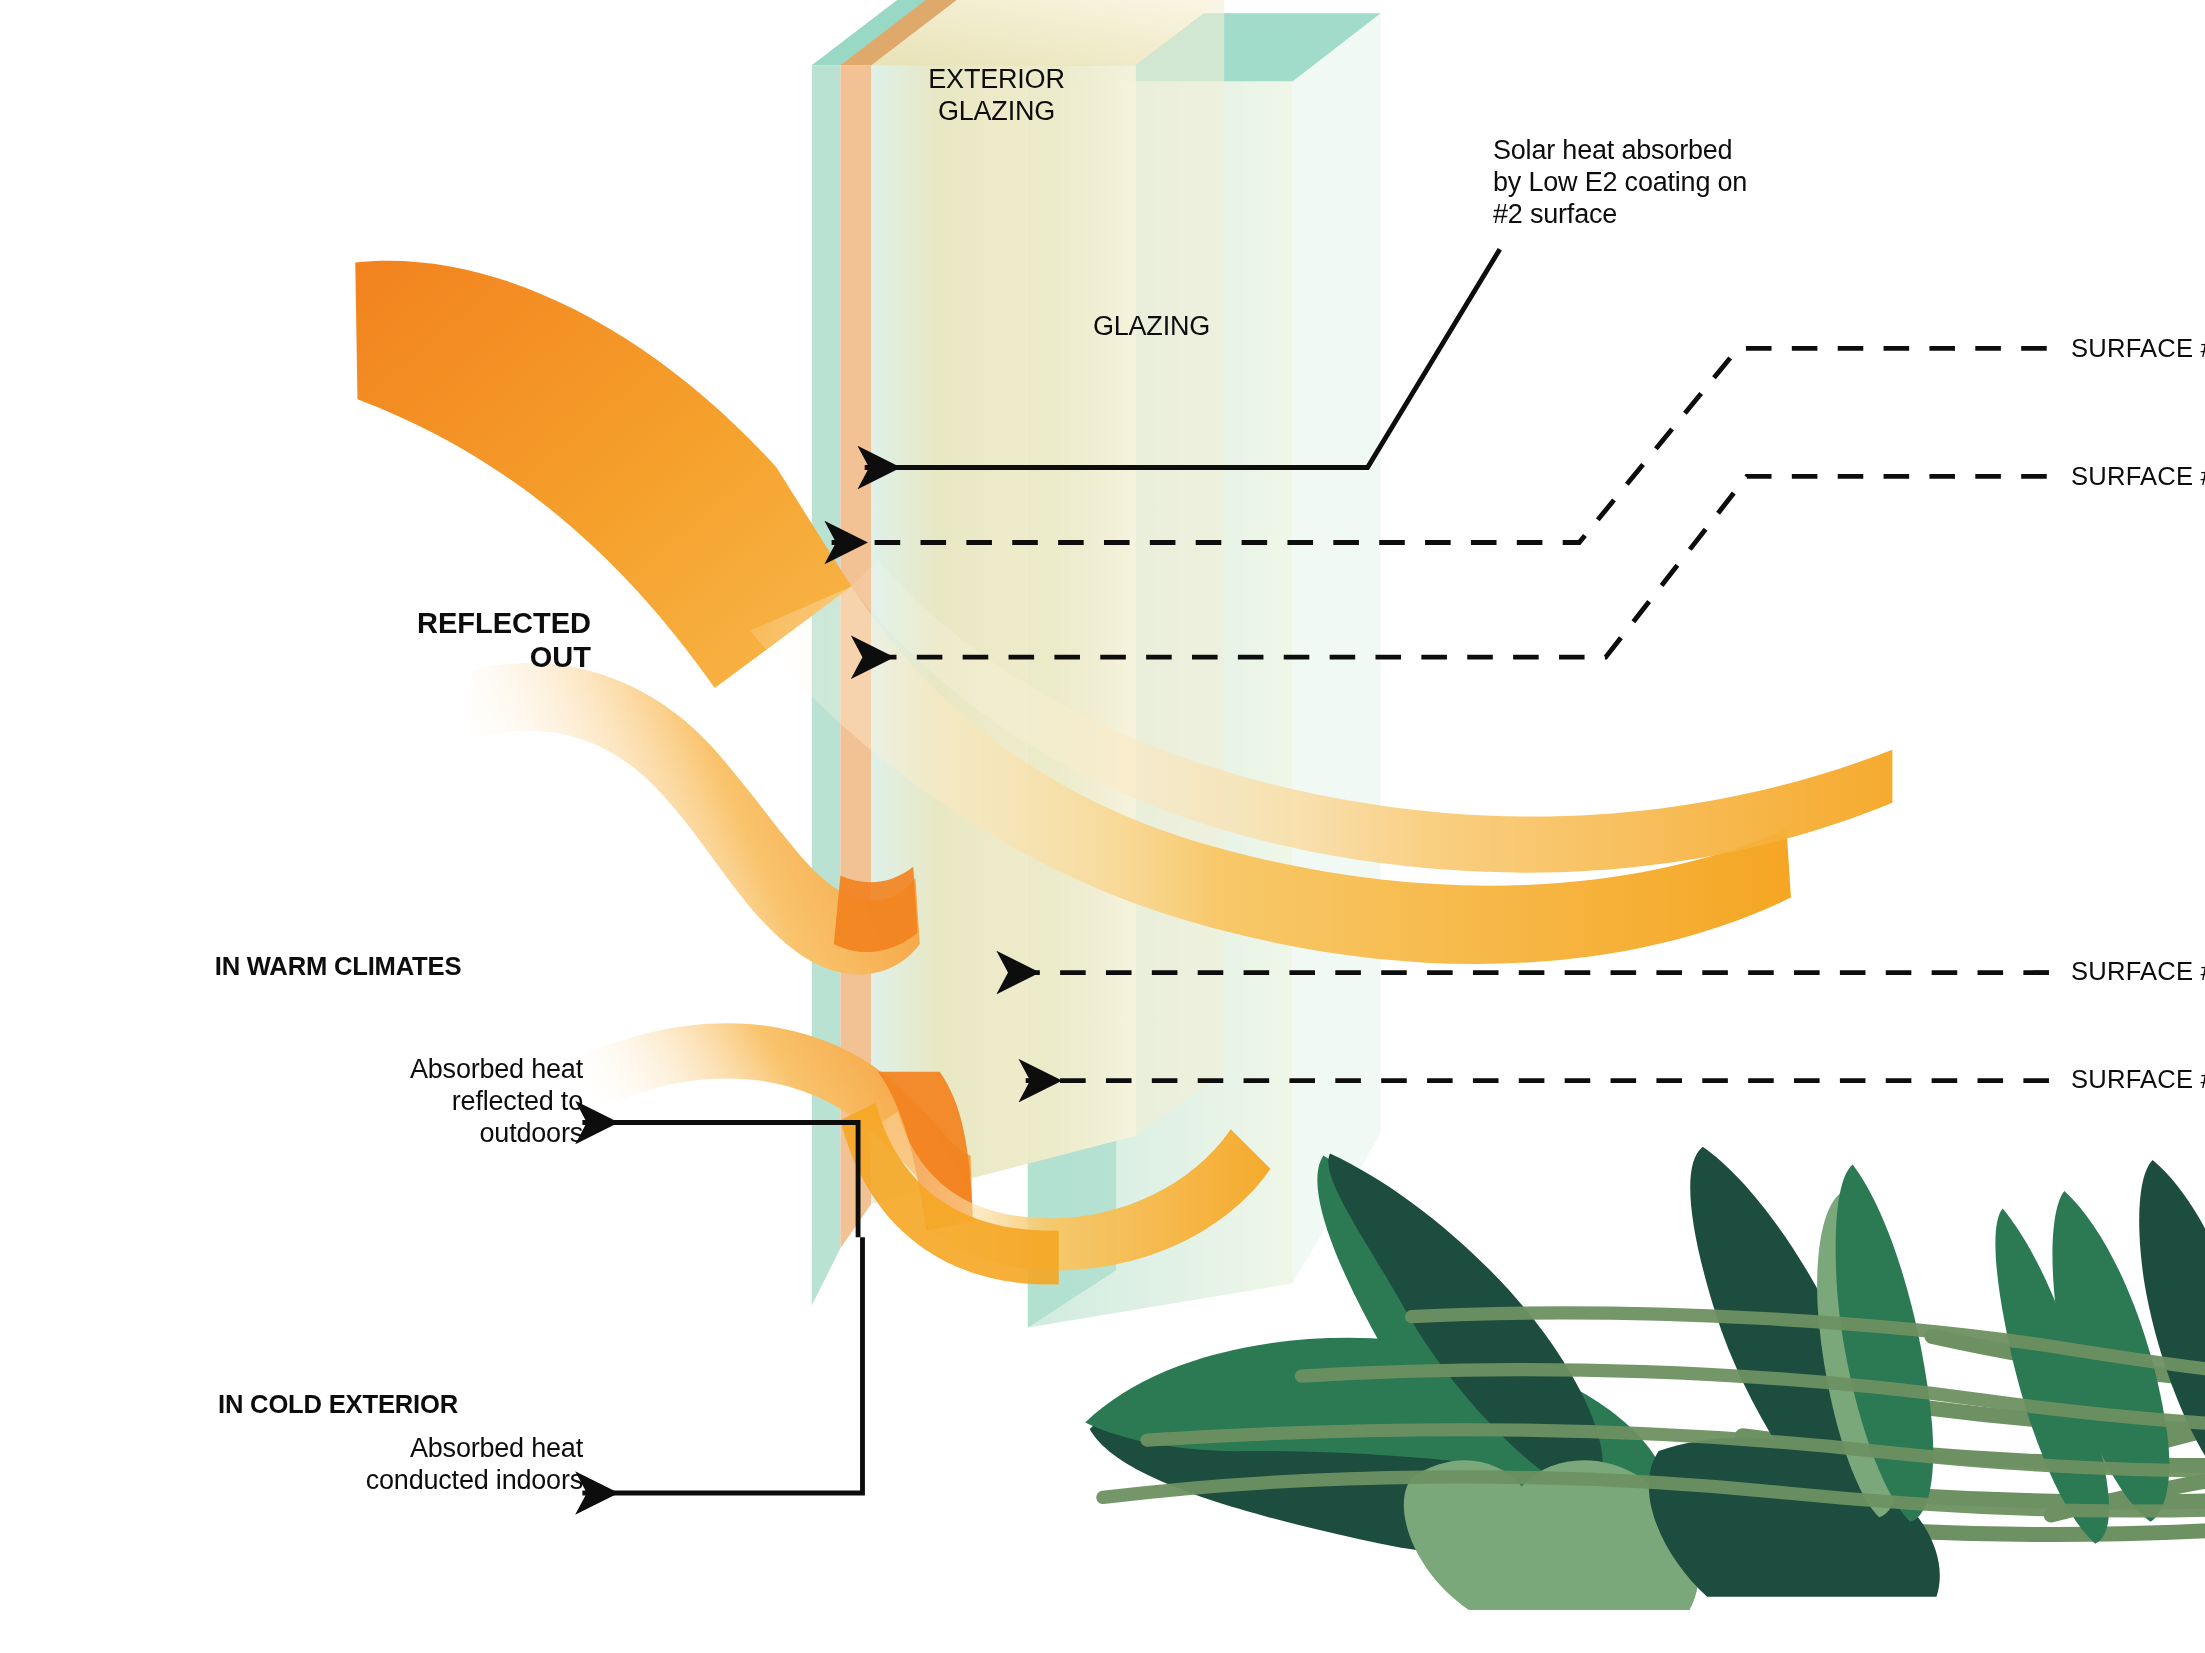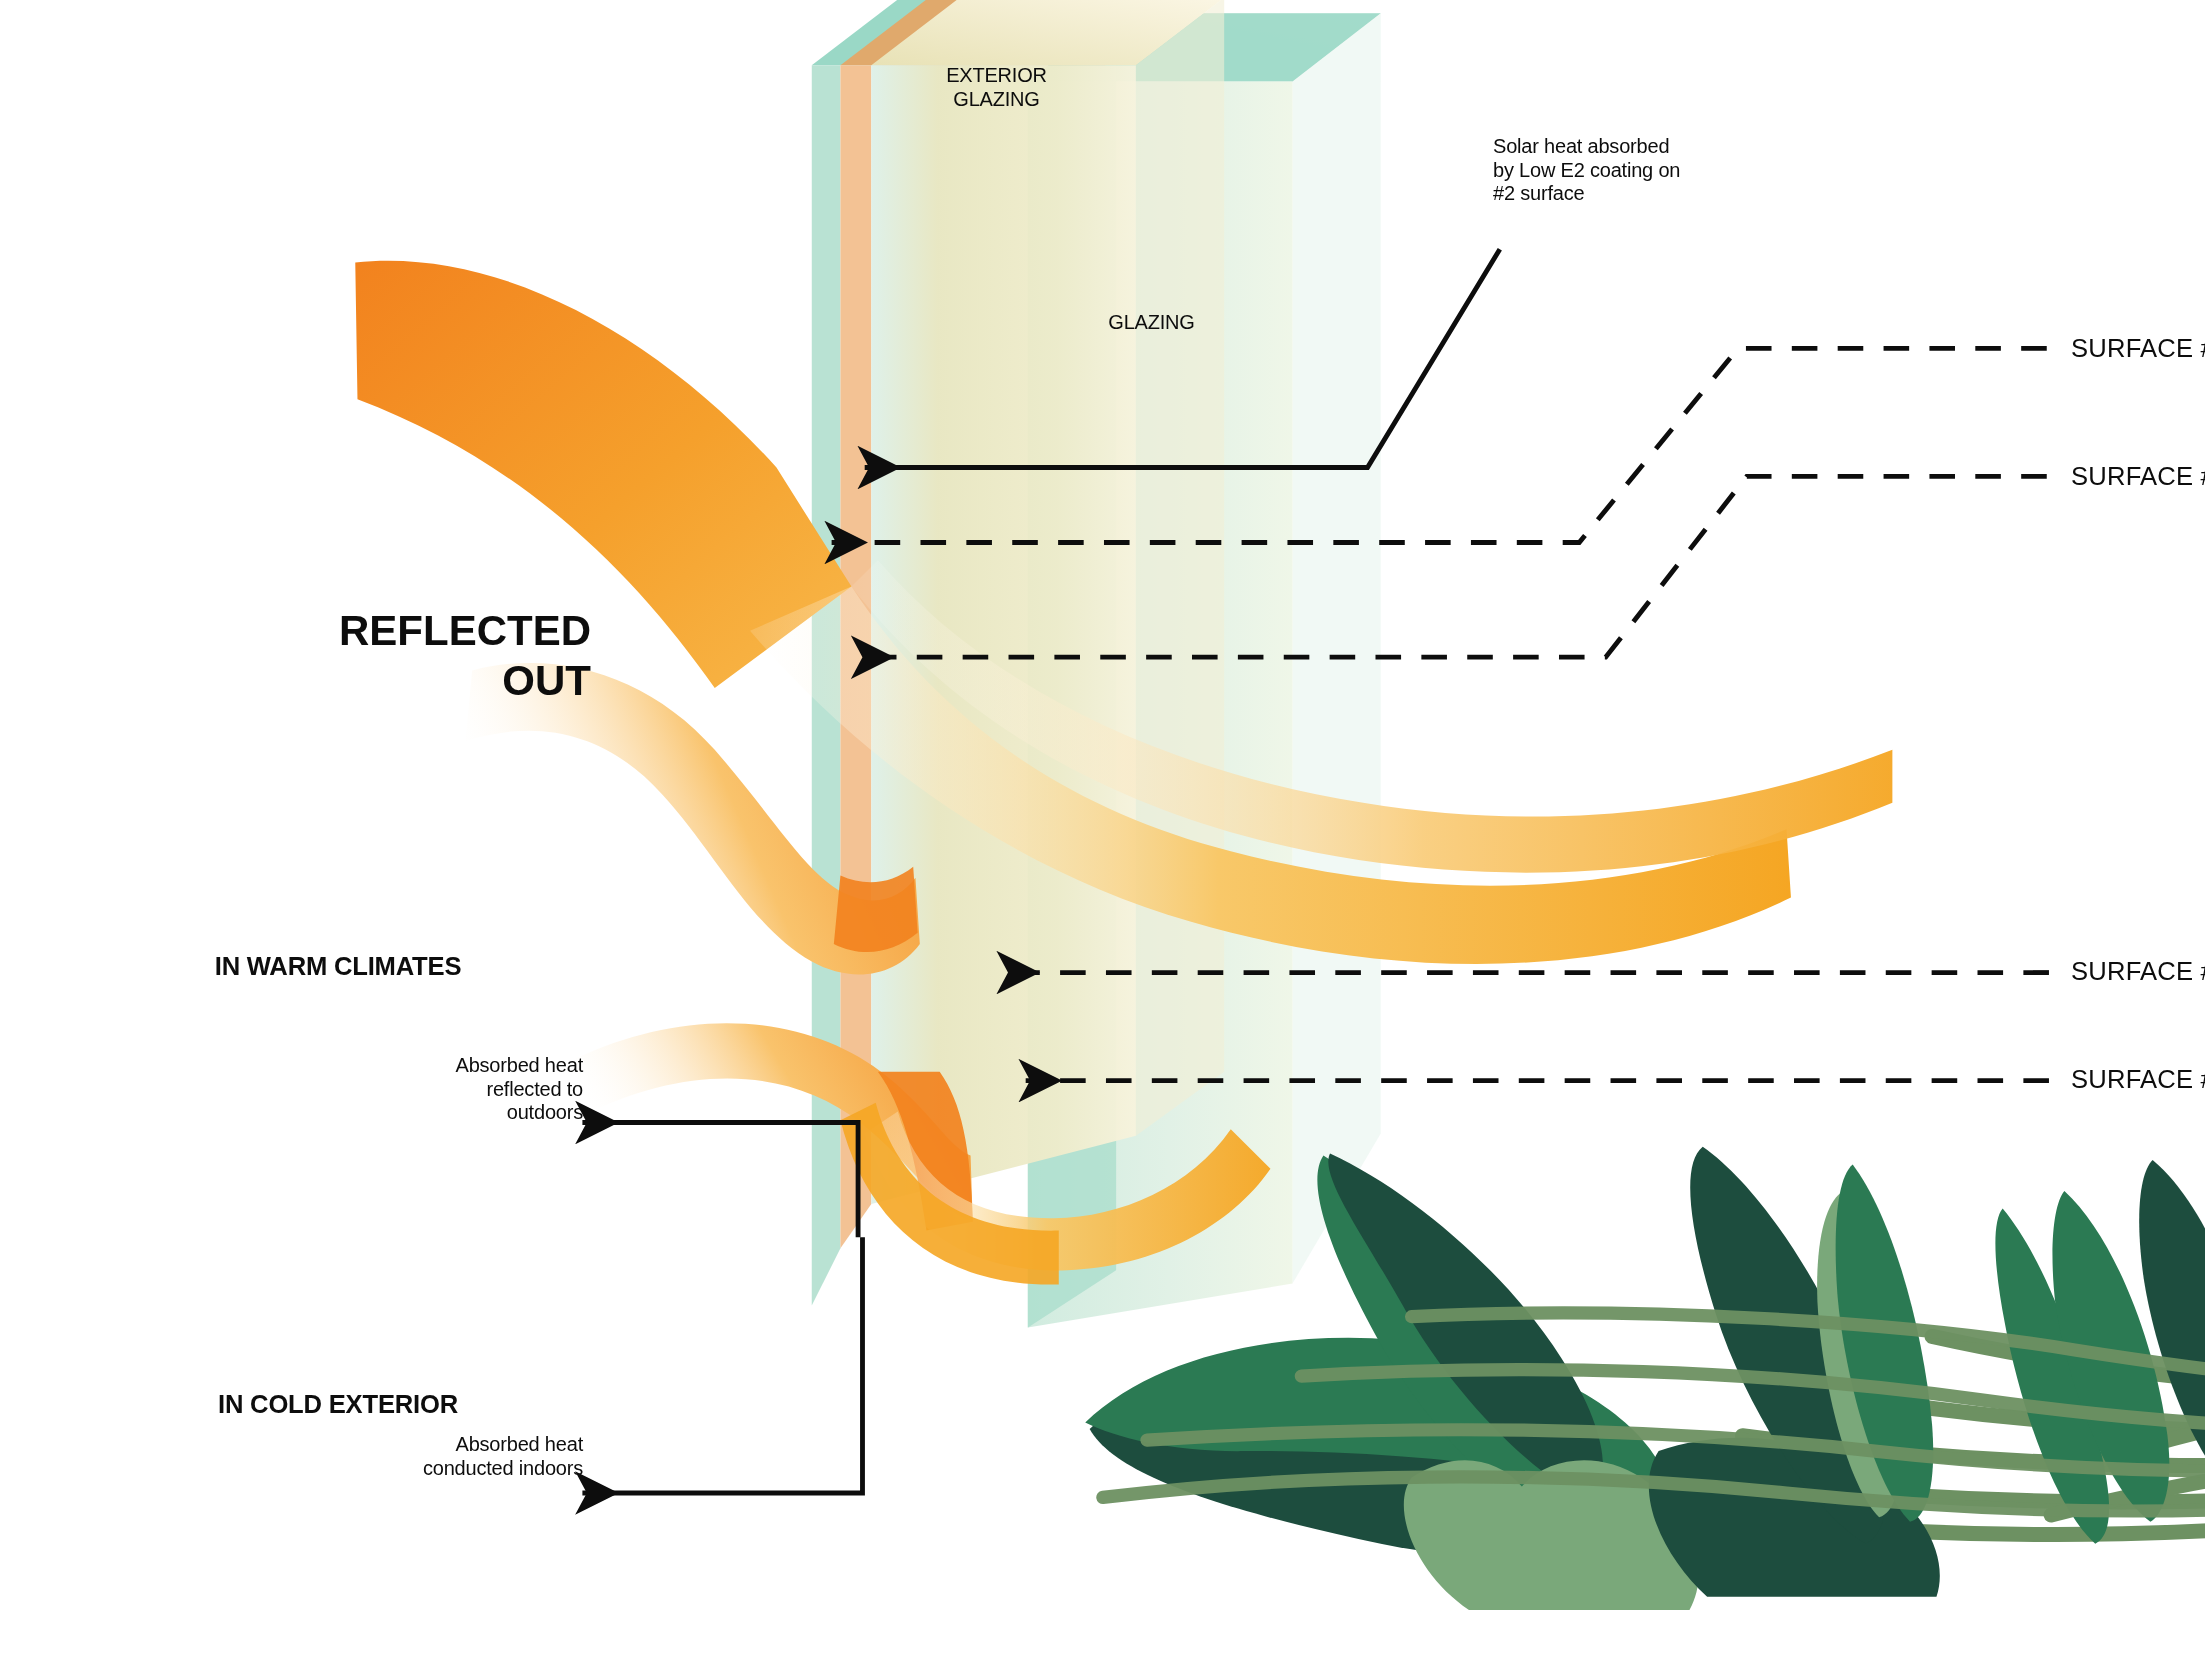--- a/index.html
+++ b/index.html
@@ -6,22 +6,22 @@
   body{
     font-family:"Liberation Sans", sans-serif;
     width:2941px;height:1654px;overflow:hidden;position:relative;
   }
   #stage{position:absolute;left:0;top:0;width:2941px;height:1654px;background:#fff;}
   svg#scene{position:absolute;left:0;top:0;width:2941px;height:1654px;display:block;}
 
   .lbl{position:absolute;color:#0d0d0d;line-height:1.18;white-space:pre-line;}
   .cond{font-stretch:condensed;letter-spacing:-0.2px;}
   .bold{font-weight:700;}
-  .big{font-size:42px;font-weight:700;letter-spacing:0px;}
-  .mid{font-size:20px;}
+  .big{font-size:29px;font-weight:700;letter-spacing:0px;}
+  .mid{font-size:27px;}
   .small{font-size:25.6px;}
   .surf{font-size:25.6px;letter-spacing:0.2px;}
   .r{text-align:right;}
   .c{text-align:center;}
   .l{text-align:left;}
 </style>
 </head>
 <body>
 
 <div id="stage">

